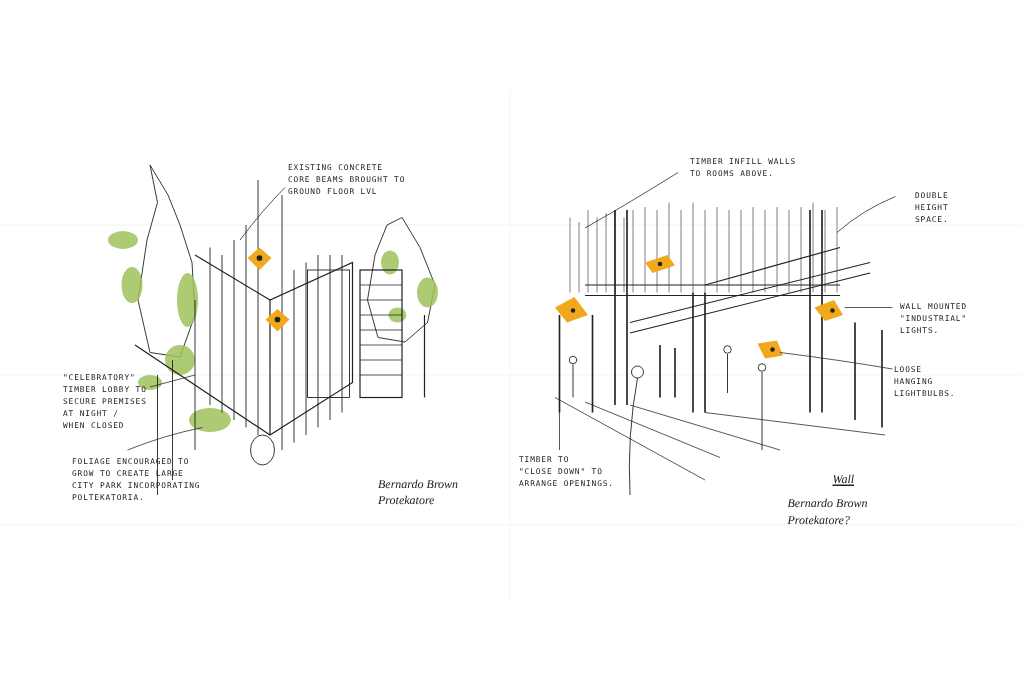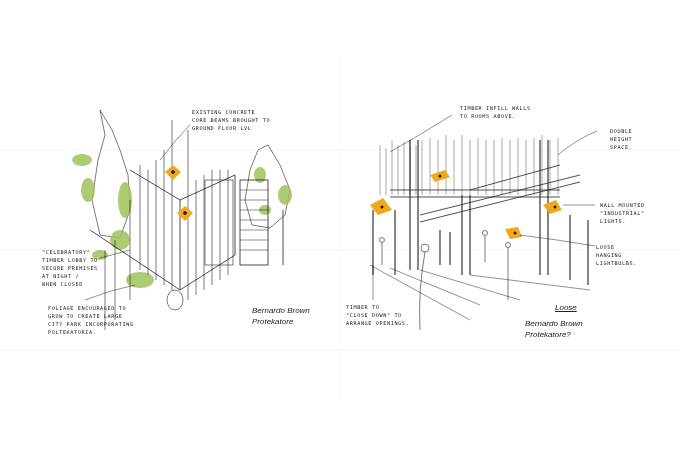--- a/index.html
+++ b/index.html
@@ -8,22 +8,22 @@
     font-family: "Liberation Sans", sans-serif;
   }
   .sheet { position:absolute; inset:0; }
   svg.sketch { position:absolute; left:0; top:0; }
   .note {
     position:absolute; font-family:"DejaVu Sans Mono", monospace;
     font-size:5.2px; line-height:8px; letter-spacing:0.6px; color:#222;
     text-transform:uppercase; white-space:pre-line;
   }
   .sig {
-    position:absolute; font-family:Liberation Sans, sans-serif; font-style:italic;
-    font-size:8px; line-height:11px; color:#222; white-space:pre-line;
+    position:absolute; font-family:Liberation Serif, serif; font-style:italic;
+    font-size:8px; line-height:11px; color:#222; white-space:pre-line;margin-top:12px;
   }
 </style>
 </head>
 <body>
 
 <div class="sheet">
 <svg class="sketch" width="680" height="453" viewBox="0 0 680 453">
 
   <g stroke="#f0f0f0" stroke-width="0.5">
     <line x1="0" y1="150" x2="680" y2="150"></line>
@@ -202,16 +202,16 @@
 space.</div>
 <div class="note" style="left:600px;top:201px;">Wall mounted
 "industrial"
 lights.</div>
 <div class="note" style="left:596px;top:243px;">Loose
 hanging
 lightbulbs.</div>
 <div class="note" style="left:346px;top:303px;">Timber to
 "close down" to
 arrange openings.</div>
-<div class="sig" style="left:555px;top:302px;text-decoration:underline;">Loose</div>
+<div class="sig" style="left:555px;top:302px;text-decoration:underline;">Wall</div>
 <div class="sig" style="left:525px;top:318px;">Bernardo Brown
 Protekatore?</div>
 </div>
 
 </body></html>

